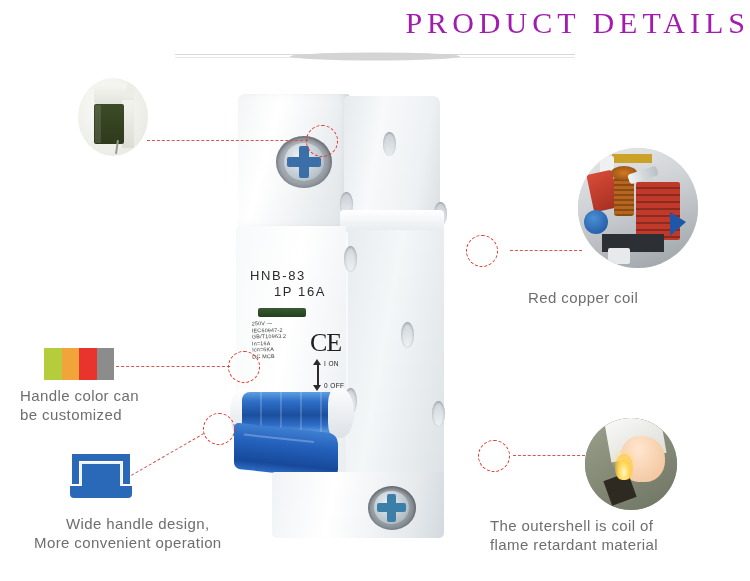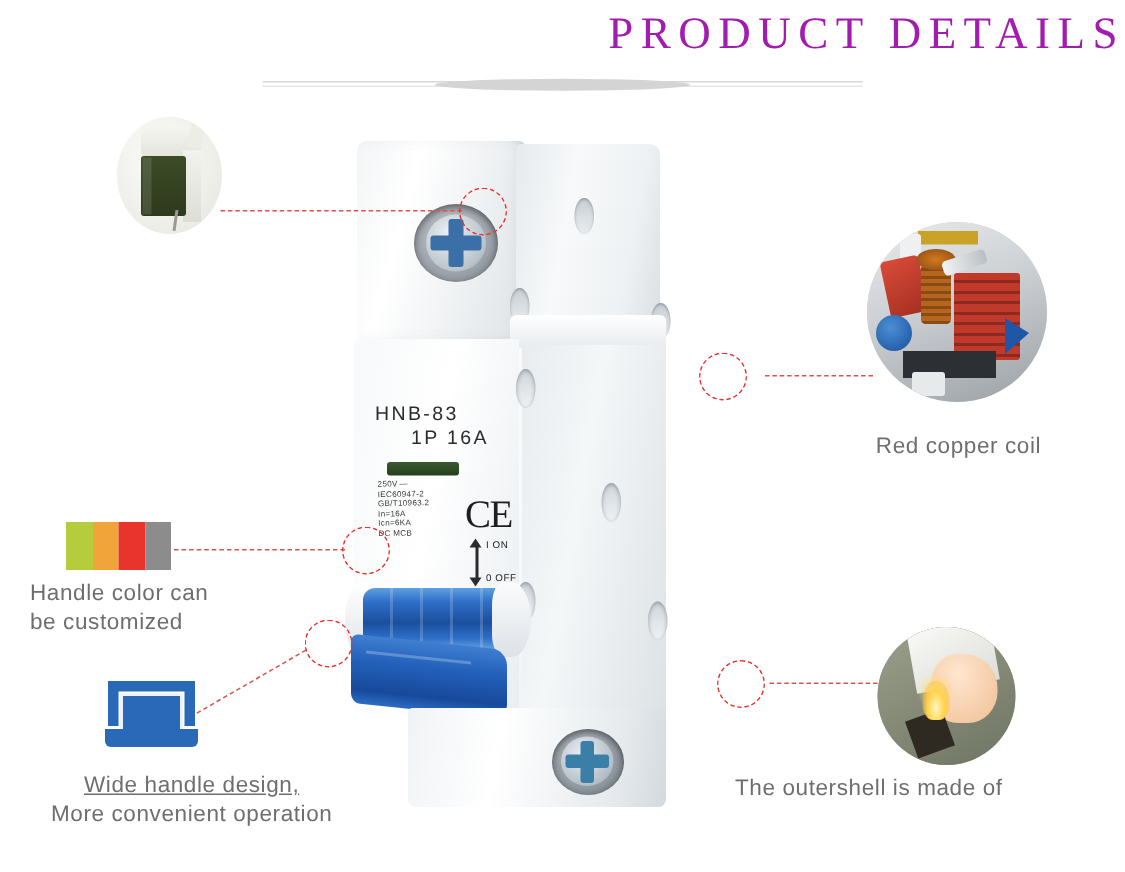--- a/index.html
+++ b/index.html
@@ -361,48 +361,49 @@
     <div class="coil-top"></div>
     <div class="silver"></div>
     <div class="redblock"></div>
     <div class="bluedot"></div>
     <div class="darkbar"></div>
     <div class="wht2"></div>
     <div class="bluetri"></div>
   </div>
   <div class="cline" style="left:510px;top:250px;width:72px;"></div>
   <div class="dot" style="left:466px;top:235px;"></div>
-  <div class="cap" style="left:528px;top:288px;width:222px;text-align:center;">Red copper coil</div>
+  <div class="cap" style="left:528px;top:288px;width:222px;">Red copper coil</div>
 
   <div class="swatches">
     <span style="background:#b5cc3c"></span>
     <span style="background:#f0a43a"></span>
     <span style="background:#e8342c"></span>
     <span style="background:#8c8c8c"></span>
   </div>
   <div class="cline" style="left:116px;top:366px;width:114px;"></div>
   <div class="dot" style="left:228px;top:351px;"></div>
   <div class="cap" style="left:20px;top:405px;width:220px;">be customized</div>
   <div class="cap" style="left:20px;top:386px;width:220px;">Handle color can</div>
 
   <div class="handle-icon">
     <div class="hi-bracket"></div>
     <div class="hi-plate"></div>
     <div class="hi-base"></div>
   </div>
   <div class="cline" style="left:131px;top:475px;width:84px;transform:rotate(-30deg);"></div>
   <div class="dot" style="left:203px;top:413px;"></div>
-  <div class="cap" style="left:56px;top:514px;width:250px;text-decoration:underline;">Wide handle design,</div>
+  <div class="cap" style="left:66px;top:514px;width:250px;">Wide handle design,</div>
   <div class="cap" style="left:34px;top:533px;width:280px;">More convenient operation</div>
 
   <div class="photo ph-flame">
     <div class="bgf"></div>
     <div class="paper"></div>
     <div class="hand"></div>
     <div class="torch"></div>
     <div class="spark"></div>
     <div class="flame"></div>
   </div>
   <div class="cline" style="left:513px;top:455px;width:72px;"></div>
   <div class="dot" style="left:478px;top:440px;"></div>
-  <div class="cap" style="left:490px;top:516px;width:250px;">The outershell is made of</div>
+  <div class="cap" style="left:490px;top:516px;width:250px;">The outershell is coil of</div>
+  <div class="cap" style="left:490px;top:535px;width:250px;">flame retardant material</div>
 
 </div>
 
 </body></html>

